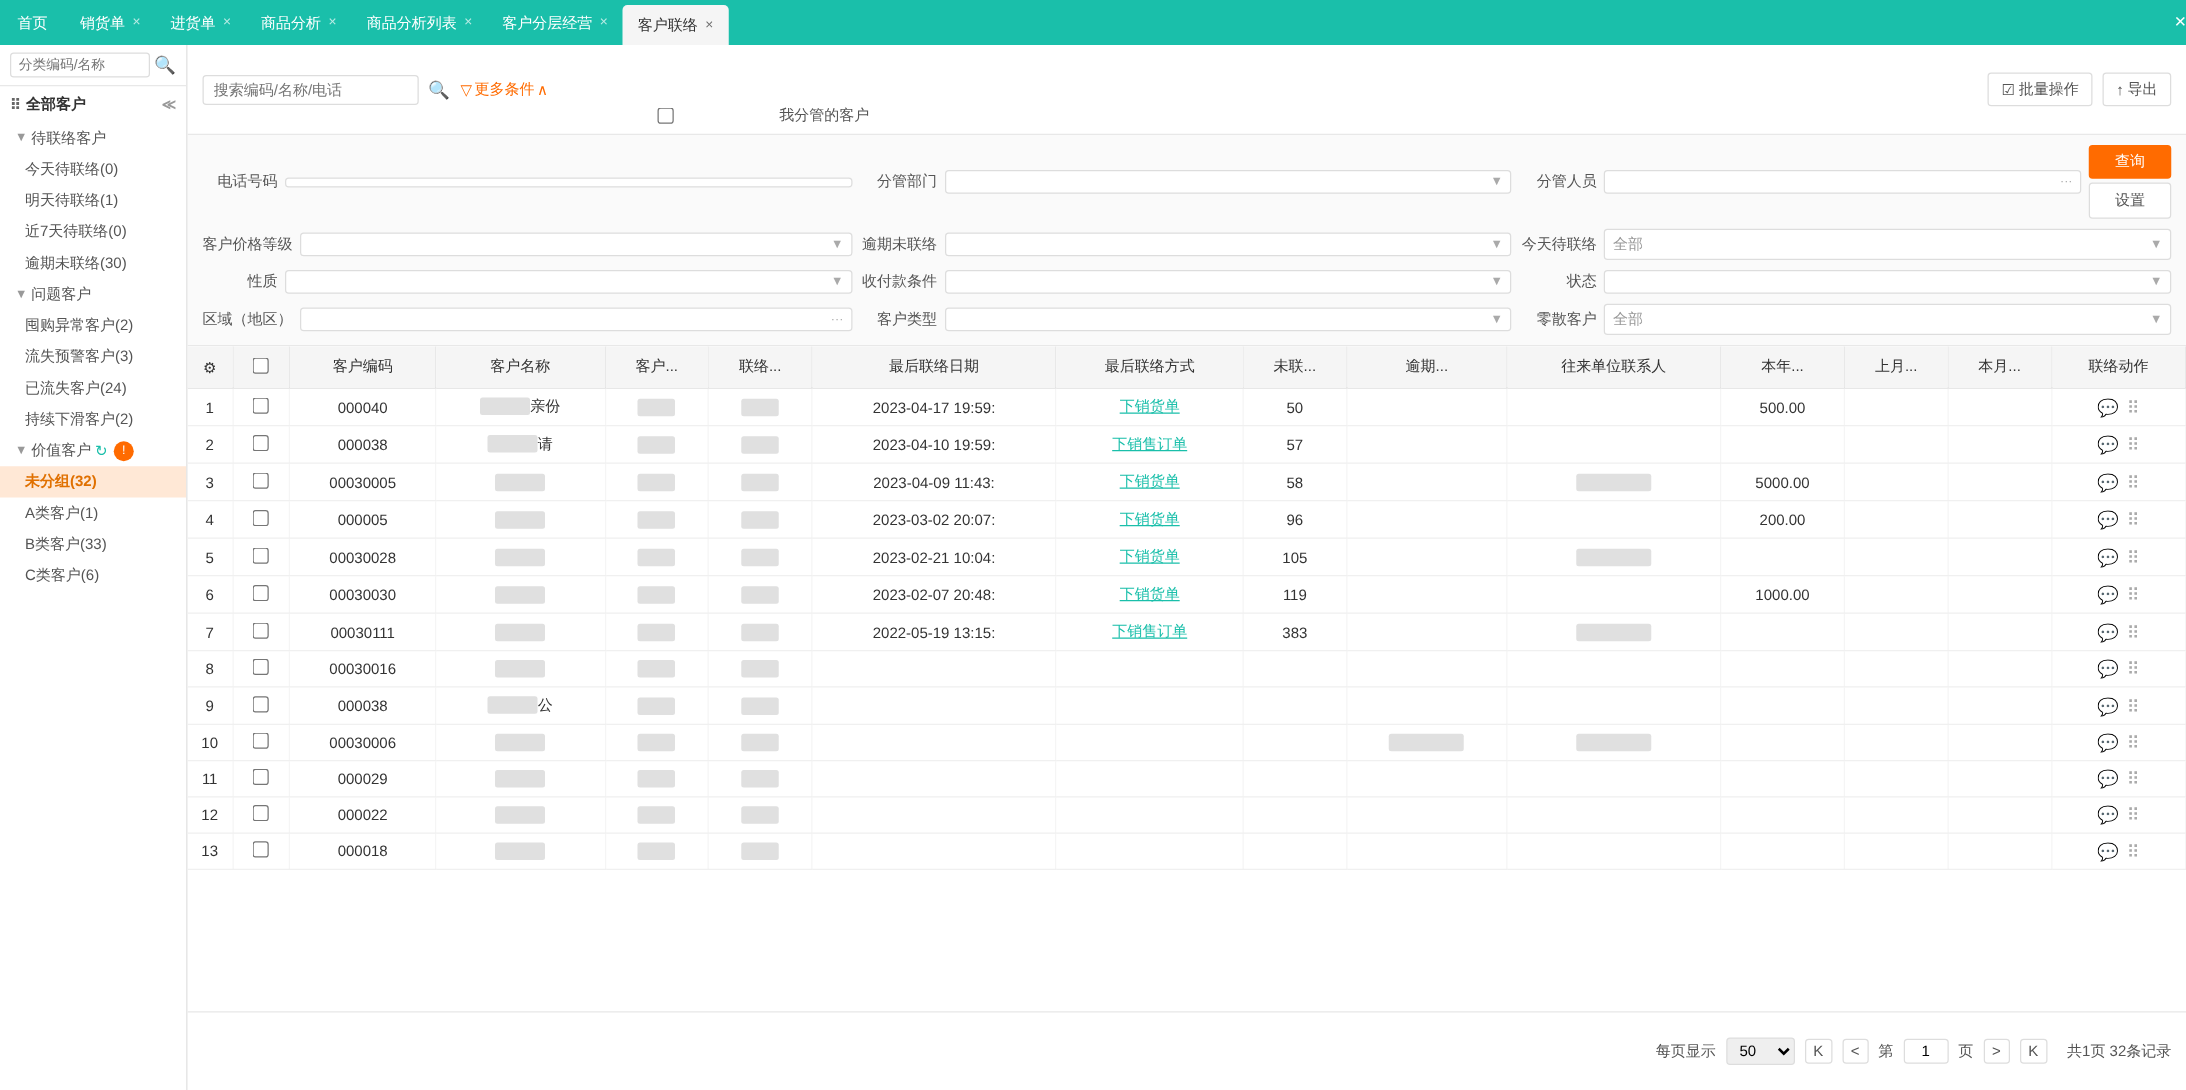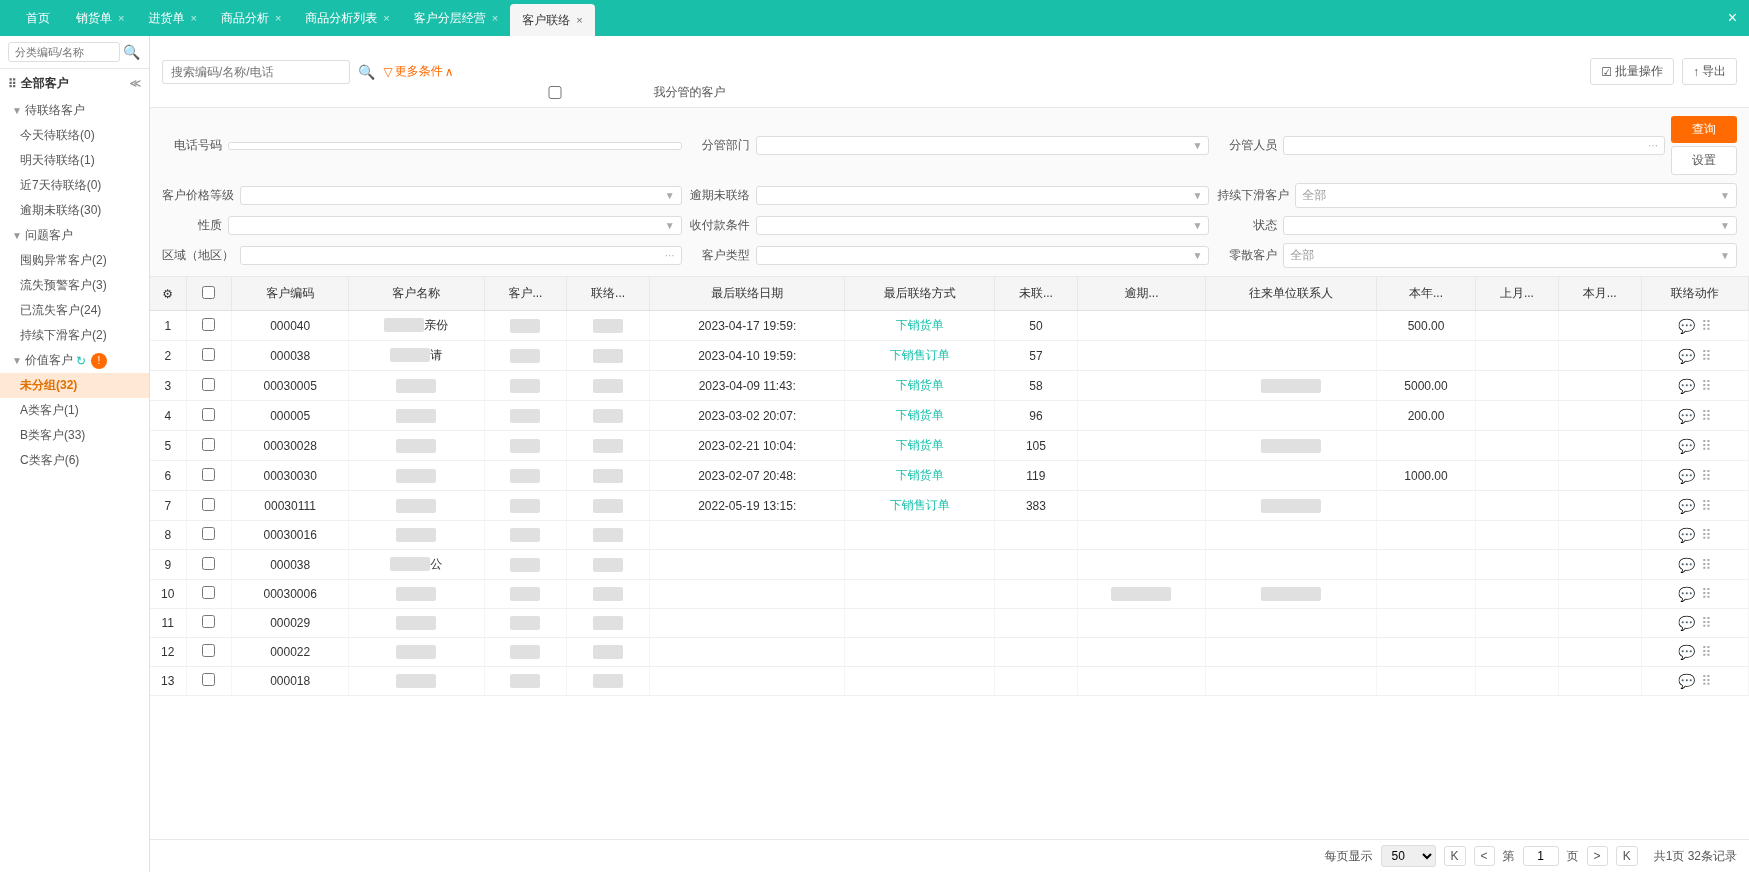--- a/index.html
+++ b/index.html
@@ -1,20 +1,20 @@
 <!DOCTYPE html>
 <html><head>
   <meta charset="utf-8">
   <style>
     * { box-sizing: border-box; margin: 0; padding: 0; font-family: 'Microsoft YaHei', Arial, sans-serif; font-size: 12px; }
     body { background: #f5f5f5; overflow: hidden; }
 
     
     .top-nav {
-      display: flex; align-items: center; background: #1abfaa; height: 36px; padding: 0 12px;
+      display: flex; align-items: center; background: #1abfaa; height: 36px; padding: 0 0;
       color: white; gap: 0;
     }
     .nav-tab {
       display: flex; align-items: center; padding: 0 12px; height: 36px; cursor: pointer;
       color: white; white-space: nowrap; position: relative; font-size: 13px;
     }
     .nav-tab.active { background: #f5f5f5; color: #333; border-radius: 4px 4px 0 0; margin-top: 4px; height: 32px; }
     .nav-tab .close-btn { margin-left: 6px; cursor: pointer; opacity: 0.7; font-size: 11px; }
     .nav-home { padding: 0 14px; font-size: 13px; }
     .nav-x-btn { margin-left: auto; cursor: pointer; font-size: 16px; color: white; }
@@ -62,21 +62,21 @@
     
     .content-area { flex: 1; display: flex; flex-direction: column; overflow: hidden; }
 
     
     .filter-bar {
       background: white; padding: 6px 12px; border-bottom: 1px solid #e8e8e8;
       display: flex; align-items: center; gap: 8px;
     }
     .filter-bar input {
       border: 1px solid #ddd; border-radius: 3px; padding: 4px 8px; font-size: 12px;
-      width: 188px; outline: none; color: #3b82f6;
+      width: 173px; outline: none; color: #3b82f6;
     }
     .filter-icon { color: #1abfaa; cursor: pointer; font-size: 14px; }
     .more-conditions { color: #ff6b00; cursor: pointer; display: flex; align-items: center; gap: 2px; font-size: 12px; }
     .checkbox-label { display: flex; align-items: center; gap: 4px; color: #555; cursor: pointer; margin-top: 42px; }
     .toolbar-right { margin-left: auto; display: flex; gap: 8px; align-items: center; }
     .toolbar-btn {
       display: flex; align-items: center; gap: 3px; padding: 4px 10px;
       border: 1px solid #ddd; border-radius: 3px; cursor: pointer; color: #555; font-size: 12px;
       background: white;
     }
@@ -110,28 +110,28 @@
     th {
       padding: 8px 6px; border-bottom: 1px solid #e0e0e0; border-right: 1px solid #e8e8e8;
       white-space: nowrap; color: #333; font-weight: normal; text-align: center;
       cursor: pointer; user-select: none;
     }
     th:first-child { width: 36px; }
     td {
       padding: 6px 6px; border-bottom: 1px solid #f0f0f0; border-right: 1px solid #f5f5f5;
       white-space: nowrap; color: #333; text-align: center;
     }
-    .link-text { color: #1abfaa; cursor: pointer; }
+    .link-text { color: #1abfaa; cursor: pointer; text-decoration: underline; }
     .blurred { background: #e0e0e0; border-radius: 2px; color: transparent; display: inline-block; min-width: 60px; height: 14px; }
     .action-icons { display: flex; align-items: center; gap: 6px; justify-content: center; }
     .action-icon { color: #aaa; cursor: pointer; font-size: 14px; }
 
     
     .pagination {
-      display: flex; align-items: center; padding: 5px 12px; background: white;
+      display: flex; align-items: center; padding: 20px 12px; background: white;
       border-top: 1px solid #e8e8e8; gap: 8px; justify-content: flex-end;
     }
     .pagination-label { color: #555; font-size: 12px; }
     .pagination-select {
       border: 1px solid #ddd; border-radius: 3px; padding: 2px 6px;
       font-size: 12px; outline: none;
     }
     .page-nav-btn {
       border: 1px solid #ddd; border-radius: 3px; padding: 2px 6px;
       cursor: pointer; font-size: 12px; background: white; color: #555;
@@ -278,21 +278,21 @@
         </div>
       </div>
       <div class="filter-row">
         <span class="filter-label">逾期未联络</span>
         <div class="filter-select">
           <span></span>
             <span class="filter-select-arrow">▼</span>
         </div>
       </div>
       <div class="filter-row">
-        <span class="filter-label">持续下滑客户</span>
+        <span class="filter-label">今天待联络</span>
         <div class="filter-select">
           <span>全部</span>
           <span class="filter-select-arrow">▼</span>
         </div>
       </div>
 
       <div class="filter-row">
         <span class="filter-label">性质</span>
         <div class="filter-select">
           <span></span>

